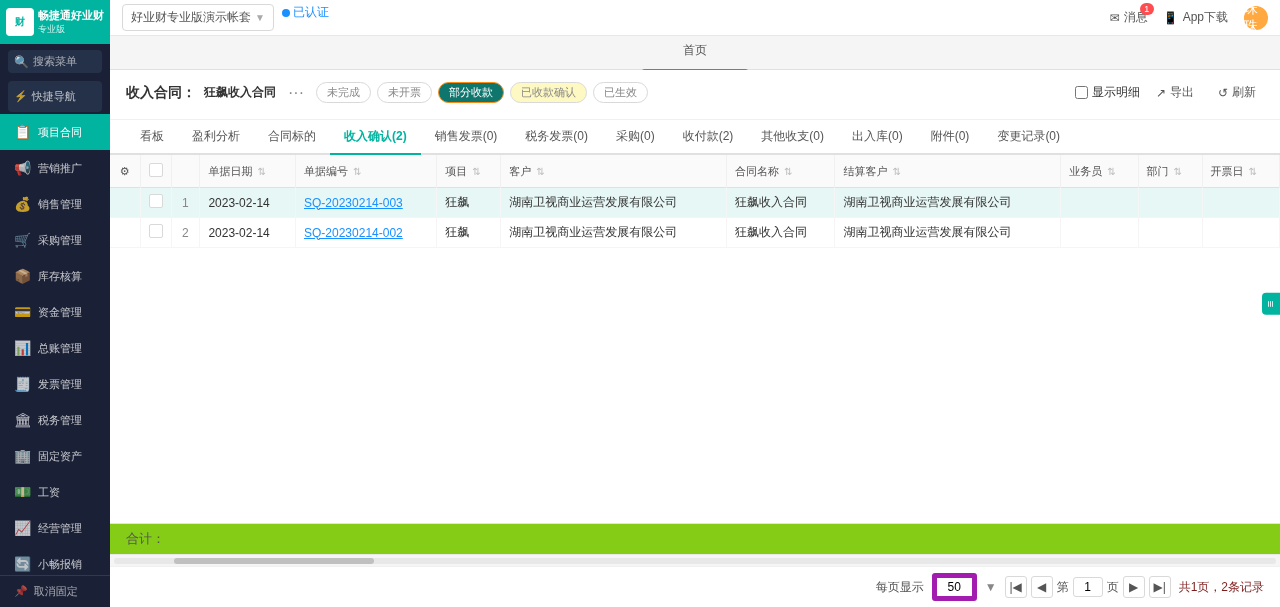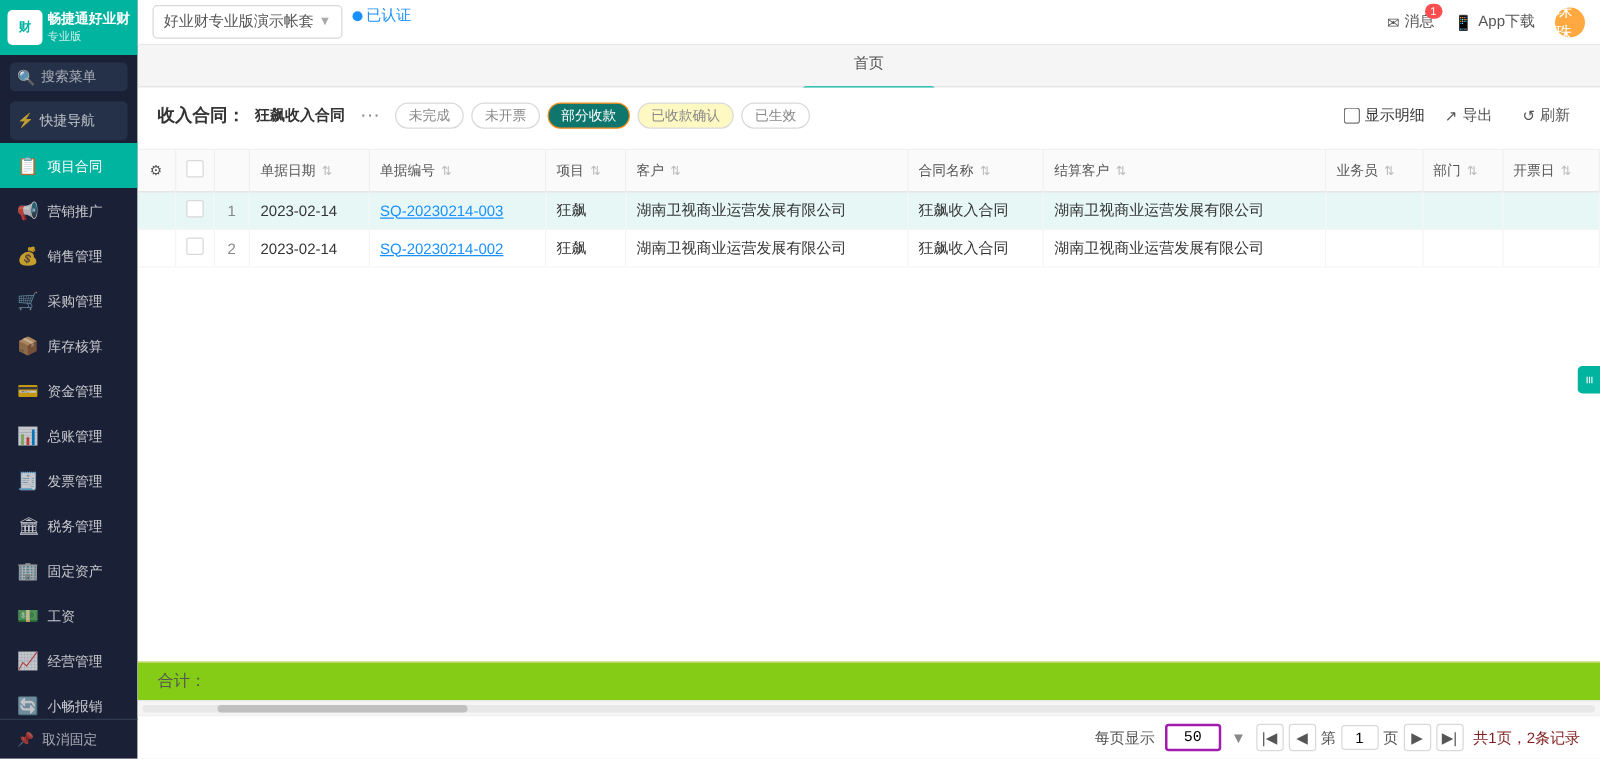--- a/index.html
+++ b/index.html
@@ -85,21 +85,21 @@
     
     .table-footer { background: #84cc16; padding: 6px 16px; border-top: 1px solid #f0e6b0; font-size: 13px; color: #555; display: flex; align-items: center; }
 
     
     .scrollbar-container { height: 12px; background: #f5f5f5; border-top: 1px solid #e8e8e8; display: flex; align-items: center; padding: 0 4px; }
     .scrollbar-track { flex: 1; height: 6px; background: #e8e8e8; border-radius: 3px; position: relative; }
     .scrollbar-thumb { width: 200px; height: 6px; background: #c0c0c0; border-radius: 3px; position: absolute; left: 60px; }
 
     
     .pagination { display: flex; align-items: center; justify-content: flex-end; padding: 6px 16px; gap: 8px; border-top: 1px solid #f0f0f0; font-size: 12px; color: #555; }
-    .page-size-input { width: 45px; border: 2px solid #a21caf; border-radius: 3px; padding: 2px 4px; font-size: 12px; text-align: center; font-family: Liberation Mono, monospace; }
+    .page-size-input { width: 45px; border: 5px solid #a21caf; border-radius: 3px; padding: 2px 4px; font-size: 12px; text-align: center; }
     .page-nav { display: flex; align-items: center; gap: 4px; }
     .page-nav-btn { width: 22px; height: 22px; border: 1px solid #d9d9d9; border-radius: 3px; display: flex; align-items: center; justify-content: center; cursor: pointer; color: #555; font-size: 12px; background: white; }
     .page-num-input { width: 30px; border: 1px solid #d9d9d9; border-radius: 3px; padding: 2px 4px; font-size: 12px; text-align: center; }
     .page-info { color: #7f1d1d; }
 
     
     .right-edge-btn { position: fixed; right: 0; top: 50%; transform: translateY(-50%); background: #00b4a0; color: white; width: 18px; border-radius: 4px 0 0 4px; display: flex; align-items: center; justify-content: center; cursor: pointer; font-size: 12px; padding: 8px 2px; }
   </style>
 </head>
 <body>
@@ -256,20 +256,34 @@
             <span>导出</span>
           </div>
           <div class="toolbar-btn">
             <span>↺</span>
             <span>刷新</span>
           </div>
         </div>
       </div>
     </div>
 
+    <div class="sub-tabs" id="sub-tabs-container">
+    <div class="sub-tab">看板</div>
+        <div class="sub-tab">盈利分析</div>
+        <div class="sub-tab">合同标的</div>
+        <div class="sub-tab active">收入确认(2)</div>
+        <div class="sub-tab">销售发票(0)</div>
+        <div class="sub-tab">税务发票(0)</div>
+        <div class="sub-tab">采购(0)</div>
+        <div class="sub-tab">收付款(2)</div>
+        <div class="sub-tab">其他收支(0)</div>
+        <div class="sub-tab">出入库(0)</div>
+        <div class="sub-tab">附件(0)</div>
+        <div class="sub-tab">变更记录(0)</div>
+      </div>
 
     <div class="table-container">
       <table>
         <thead>
           <tr>
             <th class="th-settings">⚙</th>
             <th class="th-check"><span class="checkbox-sq"></span></th>
             <th></th>
             <th>单据日期 <span class="sort-icon">⇅</span></th>
             <th>单据编号 <span class="sort-icon">⇅</span></th>

